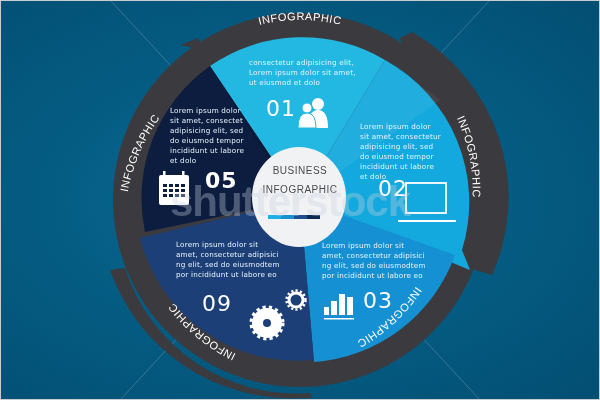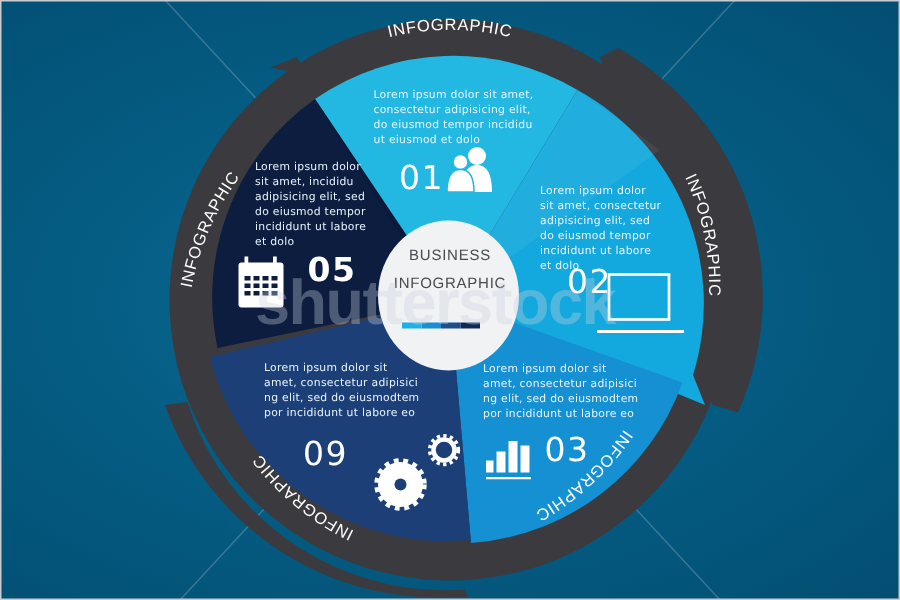--- a/index.html
+++ b/index.html
@@ -116,26 +116,25 @@
           <rect x="175" y="194" width="4" height="3"></rect>
           <rect x="181" y="194" width="4" height="3"></rect>
     </g>
   </g>
 </svg>
 
 <div class="center-title">BUSINESS</div>
 <div class="center-sub">INFOGRAPHIC</div>
 
 <div class="lorem" style="left:249px;top:58px;">
+  <div>consectetur adipisicing elit,</div>
   <div>Lorem ipsum dolor sit amet,</div>
-  <div>consectetur adipisicing elit,</div>
-  <div>do eiusmod tempor incididu</div>
   <div>ut eiusmod et dolo</div>
 </div>
-<div class="num" style="left:266px;top:107px;text-align:center;">01</div>
+<div class="num" style="left:266px;top:96px;text-align:center;">01</div>
 
 <div class="lorem" style="left:360px;top:122px;">
   <div>Lorem ipsum dolor</div>
   <div>sit amet, consectetur</div>
   <div>adipisicing elit, sed</div>
   <div>do eiusmod tempor</div>
   <div>incididunt ut labore</div>
   <div>et dolo</div>
 </div>
 <div class="num" style="left:378px;top:176px;">02</div>
@@ -151,21 +150,21 @@
 <div class="lorem" style="left:176px;top:240px;">
   <div>Lorem ipsum dolor sit</div>
   <div>amet, consectetur adipisici</div>
   <div>ng elit, sed do eiusmodtem</div>
   <div>por incididunt ut labore eo</div>
 </div>
 <div class="num" style="left:202px;top:291px;">09</div>
 
 <div class="lorem" style="left:170px;top:106px;">
   <div>Lorem ipsum dolor</div>
-  <div>sit amet, incididu</div>
+  <div>sit amet, consectet</div>
   <div>adipisicing elit, sed</div>
   <div>do eiusmod tempor</div>
   <div>incididunt ut labore</div>
   <div>et dolo</div>
 </div>
 <div class="num" style="left:205px;top:168px;font-weight:bold;">05</div>
 
 <div class="wm">shutterstock</div>
 <div class="border"></div>
 </div>

